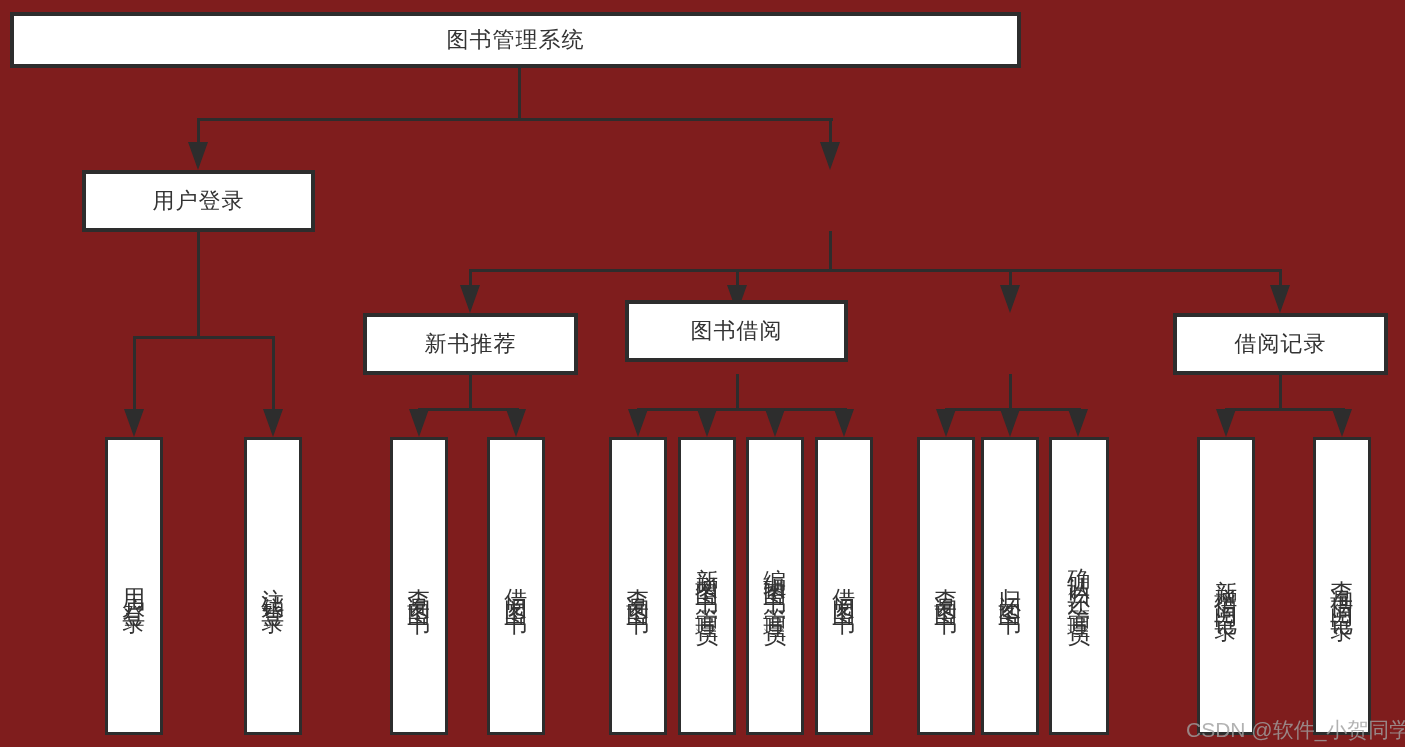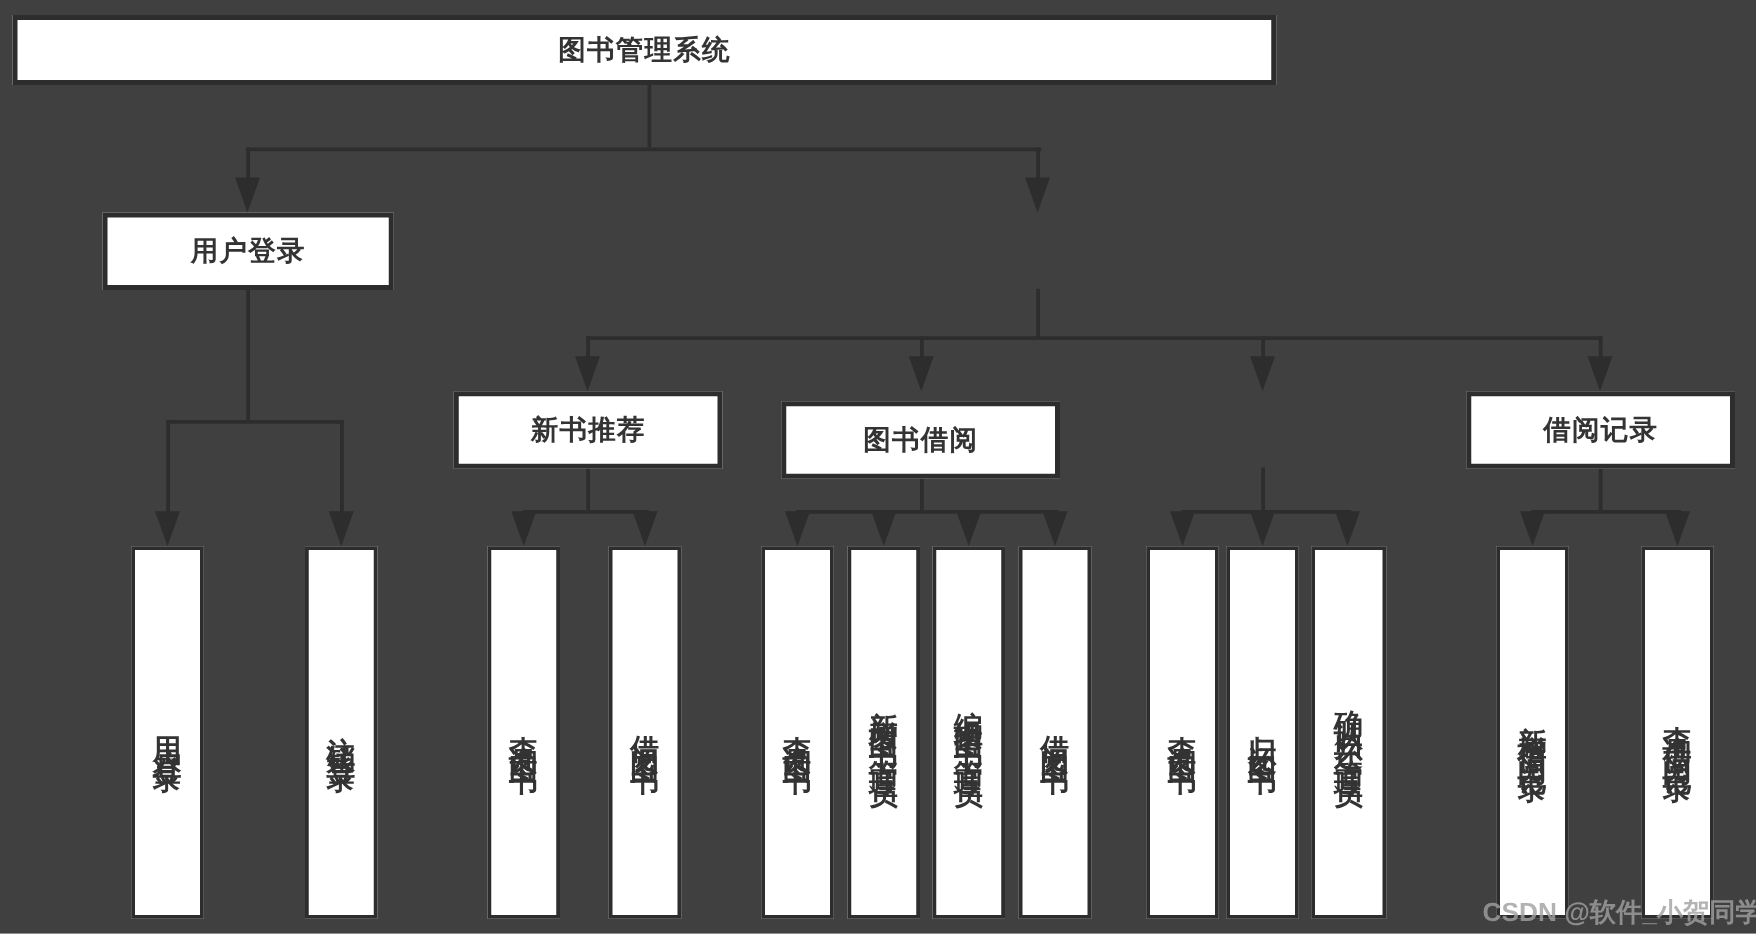--- a/index.html
+++ b/index.html
@@ -1,18 +1,18 @@
 <!DOCTYPE html>
 <html><head>
 <meta charset="utf-8">
 <style>
   html,body { margin:0; padding:0; background:#ffffff; }
   body { font-family:"Liberation Sans", sans-serif; }
   .canvas {
-    position:relative; width:1405px; height:747px; background:#404040; overflow:hidden;font-weight:bold;
+    position:relative; width:1405px; height:747px; background:#7f1d1d; overflow:hidden;
   }
   .node {
     position:absolute; box-sizing:border-box; background:#ffffff;
     border:4px solid #2d2d2d; display:flex; align-items:center; justify-content:center;
     font-size:22px; color:#333333; z-index:2; letter-spacing:1px;
   }
   .leaf {
     position:absolute; box-sizing:border-box; background:#ffffff;
     border:3px solid #2d2d2d; display:flex; align-items:center; justify-content:center;
     top:437px; width:58px; height:298px; z-index:2;
@@ -87,21 +87,21 @@
   <div class="arrow" style="left:1216px;top:409px"></div>
   <div class="arrow" style="left:1332px;top:409px"></div>
 
   <div class="node" style="left:10px;top:12px;width:1011px;height:56px">图书管理系统</div>
 
   <div class="node" style="left:82px;top:170px;width:233px;height:62px">用户登录</div>
 
 
   <div class="node" style="left:363px;top:313px;width:215px;height:62px">新书推荐</div>
 
-  <div class="node" style="left:625px;top:321px;width:223px;height:62px">图书借阅</div>
+  <div class="node" style="left:625px;top:300px;width:223px;height:62px">图书借阅</div>
 
 
   <div class="node" style="left:1173px;top:313px;width:215px;height:62px">借阅记录</div>
 
   <div class="leaf" style="left:105px">
     <span class="vtext">用户登录</span>
   </div>
   <div class="leaf" style="left:244px">
     <span class="vtext">注销登录</span>
   </div>

